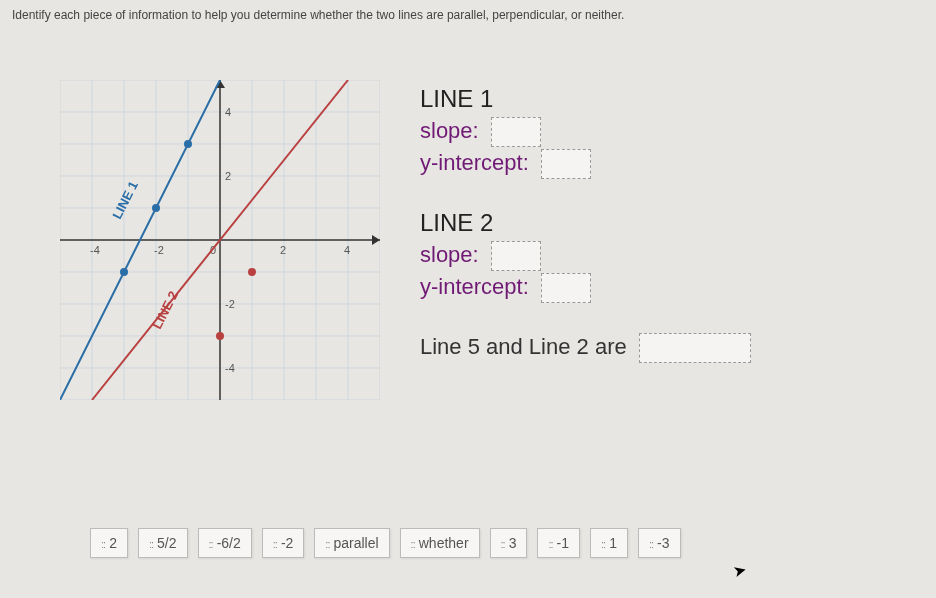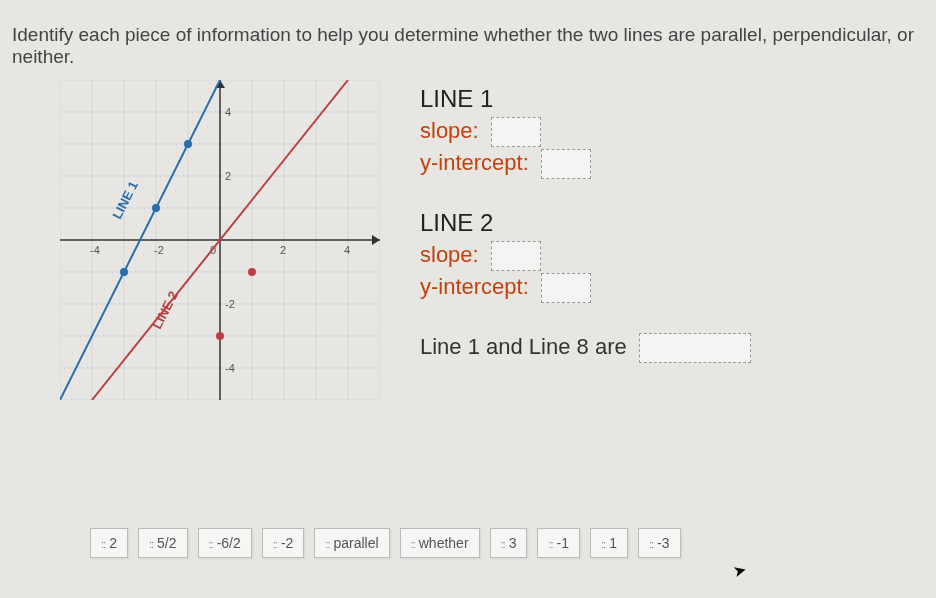--- a/index.html
+++ b/index.html
@@ -8,23 +8,23 @@
     width: 936px;
     height: 598px;
     font-family: Arial, sans-serif;
     background: #e8e6e3;
     color: #333;
     overflow: hidden;
     position: relative;
   }
   .instruction {
     position: absolute;
-    top: 24px;
+    top: 8px;
     left: 12px;
-    font-size: 19px;
+    font-size: 12px;
     color: #444;
   }
   .graph-area {
     position: absolute;
     top: 80px;
     left: 60px;
     width: 320px;
     height: 320px;
   }
   .graph-area svg {
@@ -37,21 +37,21 @@
     left: 420px;
     width: 500px;
   }
   .section-title {
     font-size: 24px;
     margin: 0 0 4px 0;
     color: #222;
   }
   .field-row {
     font-size: 22px;
-    color: #c2410c;
+    color: #701a75;
     margin: 2px 0;
   }
   .dropzone {
     display: inline-block;
     min-width: 48px;
     height: 28px;
     border: 1px dashed #999;
     background: #f5f4f2;
     vertical-align: middle;
     margin-left: 6px;
@@ -185,21 +185,21 @@
       <span>slope:</span>
       <span class="dropzone"></span>
     </div>
     <div class="field-row">
       <span>y-intercept:</span>
       <span class="dropzone"></span>
     </div>
   </div>
 
   <div class="conclusion">
-    <span>Line 1 and Line 8 are</span>
+    <span>Line 5 and Line 2 are</span>
     <span class="dropzone wide"></span>
   </div>
 </div>
 
 <div class="tile-tray">
   <div class="tile"><span class="grip">::</span><span>2</span></div>
   <div class="tile"><span class="grip">::</span><span>5/2</span></div>
   <div class="tile"><span class="grip">::</span><span>-6/2</span></div>
   <div class="tile"><span class="grip">::</span><span>-2</span></div>
   <div class="tile"><span class="grip">::</span><span>parallel</span></div>

